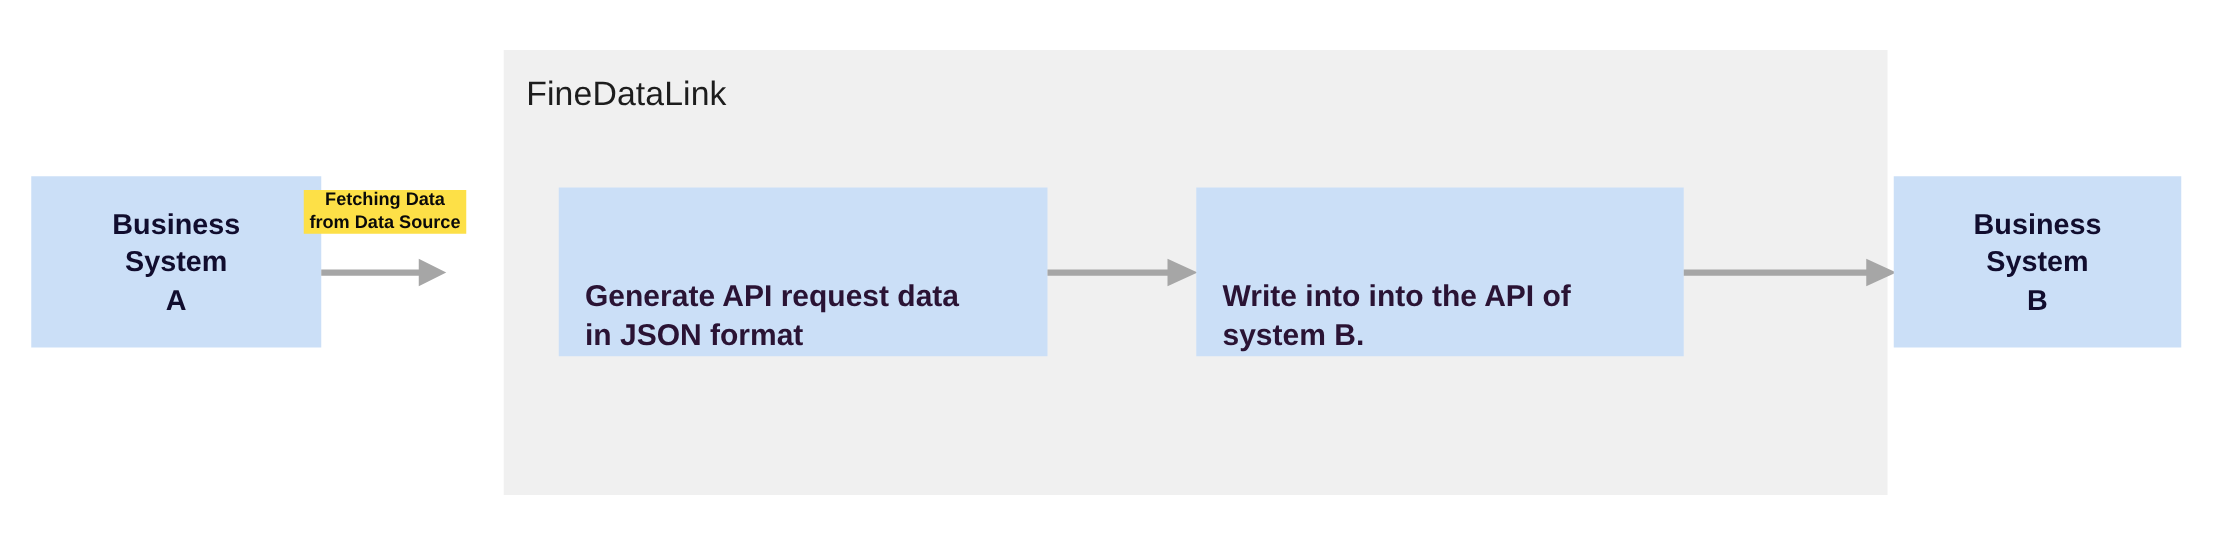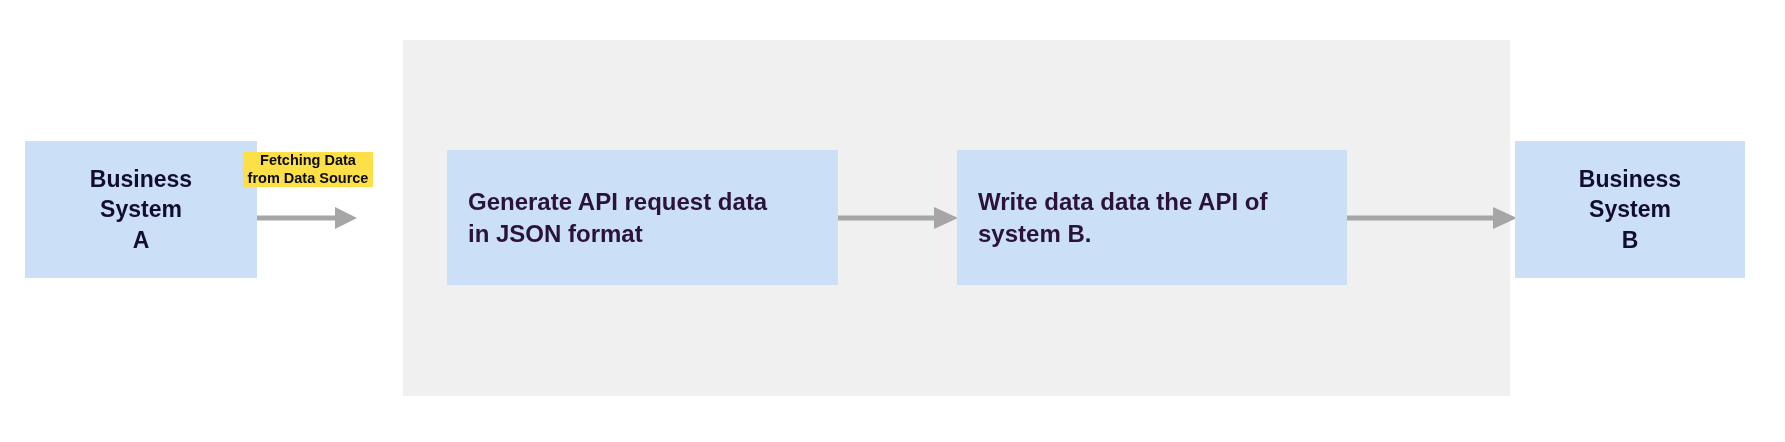--- a/index.html
+++ b/index.html
@@ -61,20 +61,21 @@
   }
   .node.terminal .node-label {
     font-size: 23px;
     color: #110d2e;
     text-align: center;
   }
 
   
   .node.process {
     justify-content: flex-start;
+    align-items: flex-end;
   }
   .node.process .node-label {
     font-size: 24px;
     color: #2a1334;
     padding-left: 21px;
     padding-right: 14px;
     text-align: left;
   }
 
   #node-system-a { left: 25px;   top: 141px; width: 232px; height: 137px; }
@@ -109,20 +110,21 @@
     top: 152px;
     width: 130px;
   }
 </style>
 </head>
 <body>
 
 <div id="canvas">
 
   <div class="group-container"></div>
+  <div class="group-title">FineDataLink</div>
 
   <div class="node terminal" id="node-system-a">
     <span class="node-label">Business
 System
 A</span>
   </div>
 
   <div class="arrow" id="arrow-1">
     <svg width="100" height="26" viewBox="0 0 100 26" xmlns="http://www.w3.org/2000/svg">
       <line x1="0" y1="13" x2="82" y2="13" stroke="#a6a6a6" stroke-width="5"></line>
@@ -138,21 +140,21 @@
   </div>
 
   <div class="arrow" id="arrow-2">
     <svg width="120" height="26" viewBox="0 0 120 26" xmlns="http://www.w3.org/2000/svg">
       <line x1="0" y1="13" x2="100" y2="13" stroke="#a6a6a6" stroke-width="5"></line>
       <polygon points="96,2 120,13 96,24" fill="#a6a6a6"></polygon>
     </svg>
   </div>
 
   <div class="node process" id="node-write">
-    <span class="node-label">Write data data the API of
+    <span class="node-label">Write into into the API of
 system B.</span>
   </div>
 
   <div class="arrow" id="arrow-3">
     <svg width="170" height="26" viewBox="0 0 170 26" xmlns="http://www.w3.org/2000/svg">
       <line x1="0" y1="13" x2="150" y2="13" stroke="#a6a6a6" stroke-width="5"></line>
       <polygon points="146,2 170,13 146,24" fill="#a6a6a6"></polygon>
     </svg>
   </div>
 

